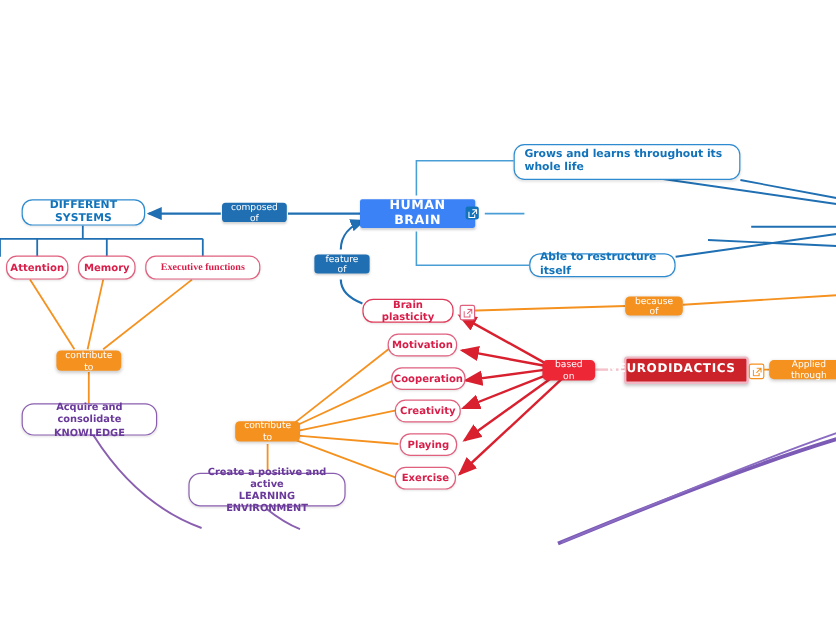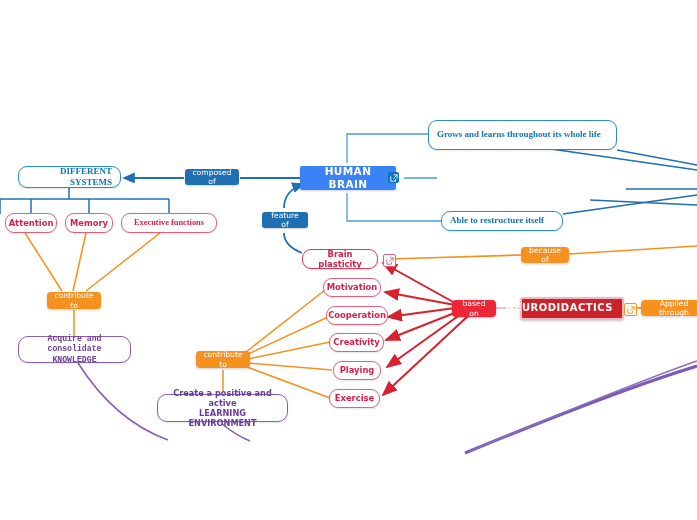--- a/index.html
+++ b/index.html
@@ -10,21 +10,21 @@
 
   .node{position:absolute;box-sizing:border-box;display:flex;align-items:center;
         justify-content:center;text-align:center;line-height:1.25;}
 
   
   .n-root{background:#3b82f6;color:#ffffff;font-weight:bold;font-size:10.5px;
           letter-spacing:.4px;border-radius:2px;padding:6px 8px;
           box-shadow:0 1px 2px rgba(0,0,0,.18);align-items:center;}
   .n-blue-outline{background:#ffffff;border:1.6px solid #2e8bd0;border-radius:9px;
           color:#1273ba;font-weight:bold;font-size:9px;padding:5px 8px;
-          box-shadow:0 1px 2px rgba(0,0,0,.10);font-family:Liberation Serif, serif;}
+          box-shadow:0 1px 2px rgba(0,0,0,.10);}
   .n-blue-lbl{background:#1f6fb2;color:#ffffff;font-size:7.6px;border-radius:3px;
           padding:3px 7px;box-shadow:0 1px 2px rgba(0,0,0,.18);}
 
   
   .n-pink{background:#ffffff;border:1.6px solid #e0607e;border-radius:9px;
           color:#d81f4a;font-weight:bold;font-size:8.4px;padding:5px 8px;
           box-shadow:0 1px 2px rgba(0,0,0,.10);}
   .n-red-lbl{background:#ee2737;color:#ffffff;font-size:7.6px;border-radius:4px;
           padding:4px 8px;box-shadow:0 1px 3px rgba(0,0,0,.22);}
   .n-red-solid{background:#cc2229;color:#ffffff;font-weight:bold;font-size:10px;
@@ -146,21 +146,21 @@
 
   <div class="node n-root" style="left:300px;top:166px;width:96px;height:24px;">
     <span>HUMAN BRAIN</span>
   </div>
   <span class="icon-link icon-blue" style="left:388px;top:172px;">
     <svg width="8" height="8" viewBox="0 0 10 10">
         <path d="M1 3 L1 9 L7 9 L7 6 M4.5 1 L9 1 L9 5.5 M9 1 L4.2 5.8" stroke="#ffffff" stroke-width="1.1" fill="none"></path>
       </svg>
   </span>
 
-  <div class="node n-blue-outline" style="left:18px;top:166px;width:103px;height:22px;text-align:right;">
+  <div class="node n-blue-outline" style="left:18px;top:166px;width:103px;height:22px;">
     <span>DIFFERENT SYSTEMS</span>
   </div>
 
   <div class="node n-blue-lbl" style="left:185px;top:169px;width:54px;height:16px;">
     <span>composed of</span>
   </div>
 
   <div class="node n-blue-lbl" style="left:262px;top:212px;width:46px;height:16px;">
     <span>feature of</span>
   </div>
@@ -229,21 +229,21 @@
   </div>
 
   <div class="node n-orange-lbl" style="left:47px;top:292px;width:54px;height:17px;">
     <span>contribute to</span>
   </div>
 
   <div class="node n-orange-lbl" style="left:196px;top:351px;width:54px;height:17px;">
     <span>contribute to</span>
   </div>
 
-  <div class="node n-purple" style="left:18px;top:336px;width:113px;height:27px;flex-direction:column;font-family:Liberation Mono, monospace;">
+  <div class="node n-purple" style="left:18px;top:336px;width:113px;height:27px;flex-direction:column;">
     <span>Acquire and consolidate</span>
     <span>KNOWLEDGE</span>
   </div>
 
   <div class="node n-purple" style="left:157px;top:394px;width:131px;height:28px;flex-direction:column;">
     <span>Create a positive and active</span>
     <span>LEARNING ENVIRONMENT</span>
   </div>
 
 </div>

